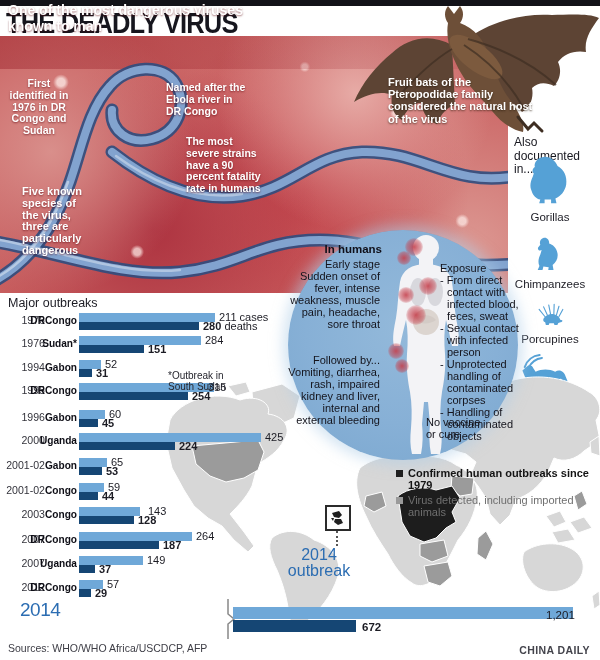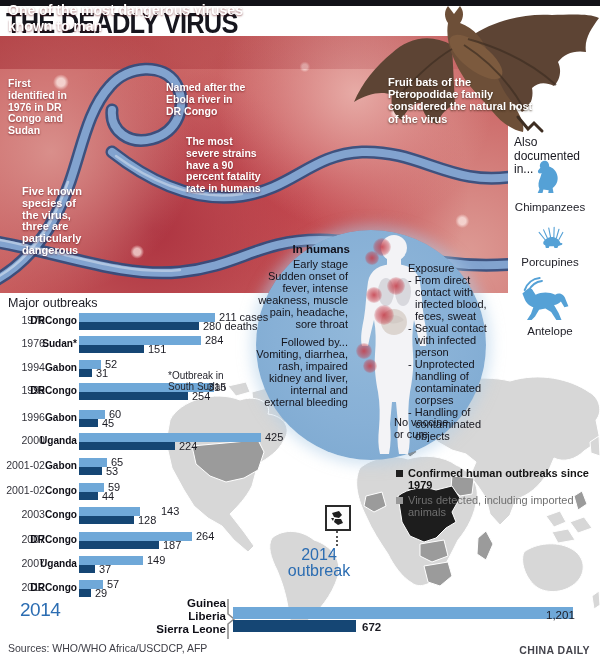--- a/index.html
+++ b/index.html
@@ -26,50 +26,50 @@
       radial-gradient(circle at 30% 75%, #ad3340 0, rgba(173,51,64,0) 42%),
       radial-gradient(circle at 60% 60%, #c2454c 0, rgba(194,69,76,0) 48%),
       radial-gradient(circle at 92% 85%, #dd9a94 0, rgba(221,154,148,0) 36%),
       radial-gradient(circle at 45% 35%, #cf6f6e 0, rgba(207,111,110,0) 45%);}
   #banner-band{left:0;top:0;width:508px;height:33px;
     background:linear-gradient(90deg, rgba(148,24,34,.40), rgba(148,24,34,.08));}
   #banner-subtitle{left:8px;top:3px;width:280px;font-size:14px;font-weight:bold;color:#ffffff;
     line-height:15.5px;text-shadow:0 1px 2px rgba(90,0,10,.55);}
   .fact{color:#ffffff;font-weight:bold;font-size:10.5px;line-height:11.8px;
     text-shadow:0 1px 2px rgba(90,0,10,.6);z-index:3;}
-  #fact-identified{left:8px;top:42px;width:62px;}
+  #fact-identified{left:8px;top:42px;width:62px;text-align:center;}
   #fact-named{left:166px;top:46px;width:82px;}
   #fact-fatality{left:186px;top:100px;width:76px;}
   #fact-species{left:22px;top:150px;width:64px;font-size:11px;}
   #virus-svg{left:0;top:0;}
 
   
   #bat-svg{left:352px;top:5px;z-index:5;}
   #fact-bats{left:388px;top:76px;width:152px;font-size:11px;line-height:12.2px;
     color:#fff;font-weight:bold;z-index:6;text-shadow:0 1px 2px rgba(40,25,10,.7);}
 
   
   #also-doc-title{left:514px;top:136px;width:84px;font-size:12px;color:#17171f;line-height:13.5px;}
   #animal-list{left:502px;top:152px;width:96px;text-align:center;}
   .animal-item{margin-bottom:6px;}
   .animal-label{font-size:11.5px;color:#22222a;margin-top:1px;}
 
   
   #map-svg{left:0;top:300px;z-index:0;}
 
   
-  #humans-circle{left:256px;top:230px;width:230px;height:230px;border-radius:50%;
+  #humans-circle{left:288px;top:230px;width:230px;height:230px;border-radius:50%;
     background:radial-gradient(circle at 50% 42%, #93b9da 0%, #87b0d6 55%, #7aa7cf 100%);
     box-shadow:0 0 14px 5px rgba(175,205,231,.55);z-index:2;}
   #body-svg{left:86px;top:4px;}
   .spot{border-radius:50%;background:radial-gradient(circle, rgba(197,62,74,.88) 0%, rgba(197,62,74,.45) 55%, rgba(197,62,74,0) 78%);}
   .ih-text{font-size:11px;line-height:12px;color:#14141c;}
   #ih-title{left:0;top:13px;width:94px;text-align:right;font-weight:bold;font-size:11.5px;color:#10101a;}
   #ih-left{left:0;top:28px;width:92px;text-align:right;}
-  #ih-followed{margin-top:6px;}
+  #ih-followed{margin-top:24px;}
   #ih-right{left:152px;top:32px;width:88px;}
   .ih-bullet{padding-left:7px;text-indent:-7px;}
   #ih-novax{left:138px;top:186px;width:62px;}
 
   
   #map-legend{left:396px;top:468px;z-index:3;}
   .legend-row{display:flex;align-items:flex-start;margin-bottom:4px;}
   .legend-swatch{width:7px;height:7px;margin:2px 5px 0 0;flex:0 0 auto;}
   .legend-label{font-size:11px;line-height:11.5px;}
   .legend-label.em{font-weight:bold;color:#141414;}
@@ -89,21 +89,21 @@
   .ob-year{position:absolute;left:0;top:3px;width:45px;text-align:right;font-size:11.5px;
     color:#33333b;transform:scaleX(.92);transform-origin:100% 50%;white-space:nowrap;}
   .ob-country{position:absolute;left:20px;top:3px;width:57px;text-align:right;font-size:11.5px;
     font-weight:bold;color:#0e0e16;transform:scaleX(.88);transform-origin:100% 50%;white-space:nowrap;}
   .bar{position:absolute;height:8.5px;}
   .bar.cases{top:2px;}
   .bar.deaths{top:10.5px;}
   .bar-label{position:absolute;font-size:11px;color:#1c1c24;white-space:nowrap;}
   .bar-label.cases{top:0px;}
   .bar-label.deaths{top:9px;}
-  .bar-label b{font-weight:normal;}
+  .bar-label b{font-weight:bold;}
   #chart-footnote{position:absolute;left:168px;top:60px;width:64px;font-size:10px;
     line-height:11px;color:#26262e;margin-top:16px;}
   #current-year{position:absolute;left:20px;top:305px;font-size:19px;color:#2c6db2;letter-spacing:-.5px;}
   #current-countries{position:absolute;left:106px;top:303px;width:120px;text-align:right;
     font-size:11.5px;font-weight:bold;line-height:13px;color:#0e0e16;}
   #current-brace{position:absolute;left:227px;top:304px;}
   #cur-bar-cases{position:absolute;left:233px;top:313px;height:12px;}
   #cur-bar-deaths{position:absolute;left:233px;top:326px;height:12px;}
   #cur-label-cases{position:absolute;left:546px;top:315px;font-size:11.5px;color:#1c1c24;}
   #cur-label-deaths{position:absolute;left:362px;top:327px;font-size:11.5px;font-weight:bold;color:#1c1c24;}
@@ -155,20 +155,23 @@
       <path d="M116,34 C152,44 182,60 204,80"></path>
       <path d="M112,40 C140,58 160,82 172,104"></path>
       <path d="M100,44 C80,56 60,76 46,92"></path>
     </g>
     <path d="M166,112 L176,124 L182,118 L190,126" fill="none" stroke="#3e2e22" stroke-width="3" stroke-linecap="round"></path>
   </svg>
   <div class="abs" id="fact-bats">Fruit bats of the Pteropodidae family considered the natural host of the virus</div>
 
   <div class="abs" id="also-doc-title">Also documented in...</div>
   <div class="abs" id="animal-list">
+      <div class="animal-item"><svg width="56" height="54" viewBox="0 0 100 100">
+          <path d="M34,10 C26,12 20,20 22,28 C18,30 16,36 20,40 L18,46 C14,54 12,64 16,72 C18,80 24,86 32,88 L30,95 L40,95 L40,88 L52,88 L52,95 L62,95 L60,86 C70,82 78,72 80,60 C82,46 76,32 64,26 C60,14 46,5 34,10 Z" fill="#55a1d6"></path>
+        </svg><div class="animal-label">Gorillas</div></div>
       <div class="animal-item"><svg width="46" height="44" viewBox="0 0 100 100">
           <path d="M36,20 C29,22 25,29 28,36 L23,42 C21,47 26,51 31,48 L28,58 C24,66 22,76 26,84 L22,93 L33,93 L35,85 L47,87 L46,93 L58,93 L56,82 C64,76 69,66 67,55 C65,43 56,35 48,33 C49,25 43,18 36,20 Z" fill="#55a1d6"></path>
         </svg><div class="animal-label">Chimpanzees</div></div>
       <div class="animal-item"><svg width="50" height="32" viewBox="0 0 100 100">
           <path d="M30,70 C36,60 50,55 62,57 C72,59 80,66 82,74 L88,76 C90,78 88,82 83,82 L76,84 L73,91 L64,91 L62,85 L48,85 L46,91 L37,91 L35,82 C30,80 27,76 30,70 Z" fill="#55a1d6"></path>
           <path d="M34,64 L16,42 M42,60 L30,34 M52,58 L46,28 M62,58 L63,26 M70,60 L78,32 M78,64 L90,42" fill="none" stroke="#55a1d6" stroke-width="3.5" stroke-linecap="round"></path>
         </svg><div class="animal-label">Porcupines</div></div>
       <div class="animal-item"><svg width="76" height="46" viewBox="0 0 120 80">
           <path d="M12,34 L20,27 C24,23 29,25 31,30 L35,36 C45,31 59,31 69,36 C77,31 85,36 87,44 L92,56 L85,58 L79,48 C75,52 71,54 67,54 L75,68 L80,80 L71,80 L62,66 L52,60 L41,62 L34,74 L28,80 L20,80 L27,69 L31,58 C25,56 18,50 16,44 Z" fill="#55a1d6"></path>
           <path d="M16,28 C20,16 30,8 42,7 M22,30 C27,20 36,13 46,12" fill="none" stroke="#55a1d6" stroke-width="3.5" stroke-linecap="round"></path>
@@ -348,21 +351,21 @@
           <div class="ob-country">Congo</div>
           <div class="bar cases" style="left:79px;width:25px;background:#6fa8d8"></div>
           <span class="bar-label cases" style="left:108px">59</span>
           <div class="bar deaths" style="left:79px;width:19px;background:#154674"></div>
           <span class="bar-label deaths" style="left:102px"><b>44</b></span>
         </div>
         <div class="ob-row" style="top: 211px;">
           <div class="ob-year">2003</div>
           <div class="ob-country">Congo</div>
           <div class="bar cases" style="left:79px;width:61px;background:#6fa8d8"></div>
-          <span class="bar-label cases" style="left:161px">143</span>
+          <span class="bar-label cases" style="left:148px">143</span>
           <div class="bar deaths" style="left:79px;width:55px;background:#154674"></div>
           <span class="bar-label deaths" style="left:138px"><b>128</b></span>
         </div>
         <div class="ob-row" style="top: 236px;">
           <div class="ob-year">2007</div>
           <div class="ob-country">DRCongo</div>
           <div class="bar cases" style="left:79px;width:113px;background:#6fa8d8"></div>
           <span class="bar-label cases" style="left:196px">264</span>
           <div class="bar deaths" style="left:79px;width:80px;background:#154674"></div>
           <span class="bar-label deaths" style="left:163px"><b>187</b></span>
@@ -379,25 +382,20 @@
           <div class="ob-year">2012</div>
           <div class="ob-country">DRCongo</div>
           <div class="bar cases" style="left:79px;width:24px;background:#6fa8d8"></div>
           <span class="bar-label cases" style="left:107px">57</span>
           <div class="bar deaths" style="left:79px;width:12px;background:#154674"></div>
           <span class="bar-label deaths" style="left:95px"><b>29</b></span>
         </div>
       </div>
     <div id="chart-footnote">*Outbreak in South Sudan</div>
     <div id="current-year">2014</div>
-    <div id="current-countries">
-        <div>Guinea</div>
-        <div>Liberia</div>
-        <div>Sierra Leone</div>
-      </div>
     <svg id="current-brace" width="8" height="42" viewBox="0 0 8 42">
       <path d="M1,1 L1,16 L7,21 L1,26 L1,41" fill="none" stroke="#888" stroke-width="1.5"></path>
     </svg>
     <div class="bar" id="cur-bar-cases" style="width: 340px; background: rgb(111, 168, 216);"></div>
     <div class="bar" id="cur-bar-deaths" style="width: 123px; background: rgb(21, 70, 116);"></div>
     <div id="cur-label-cases">1,201</div>
     <div id="cur-label-deaths">672</div>
   </div>
 
   <div class="abs" id="sources">Sources: WHO/WHO Africa/USCDCP, AFP</div>

